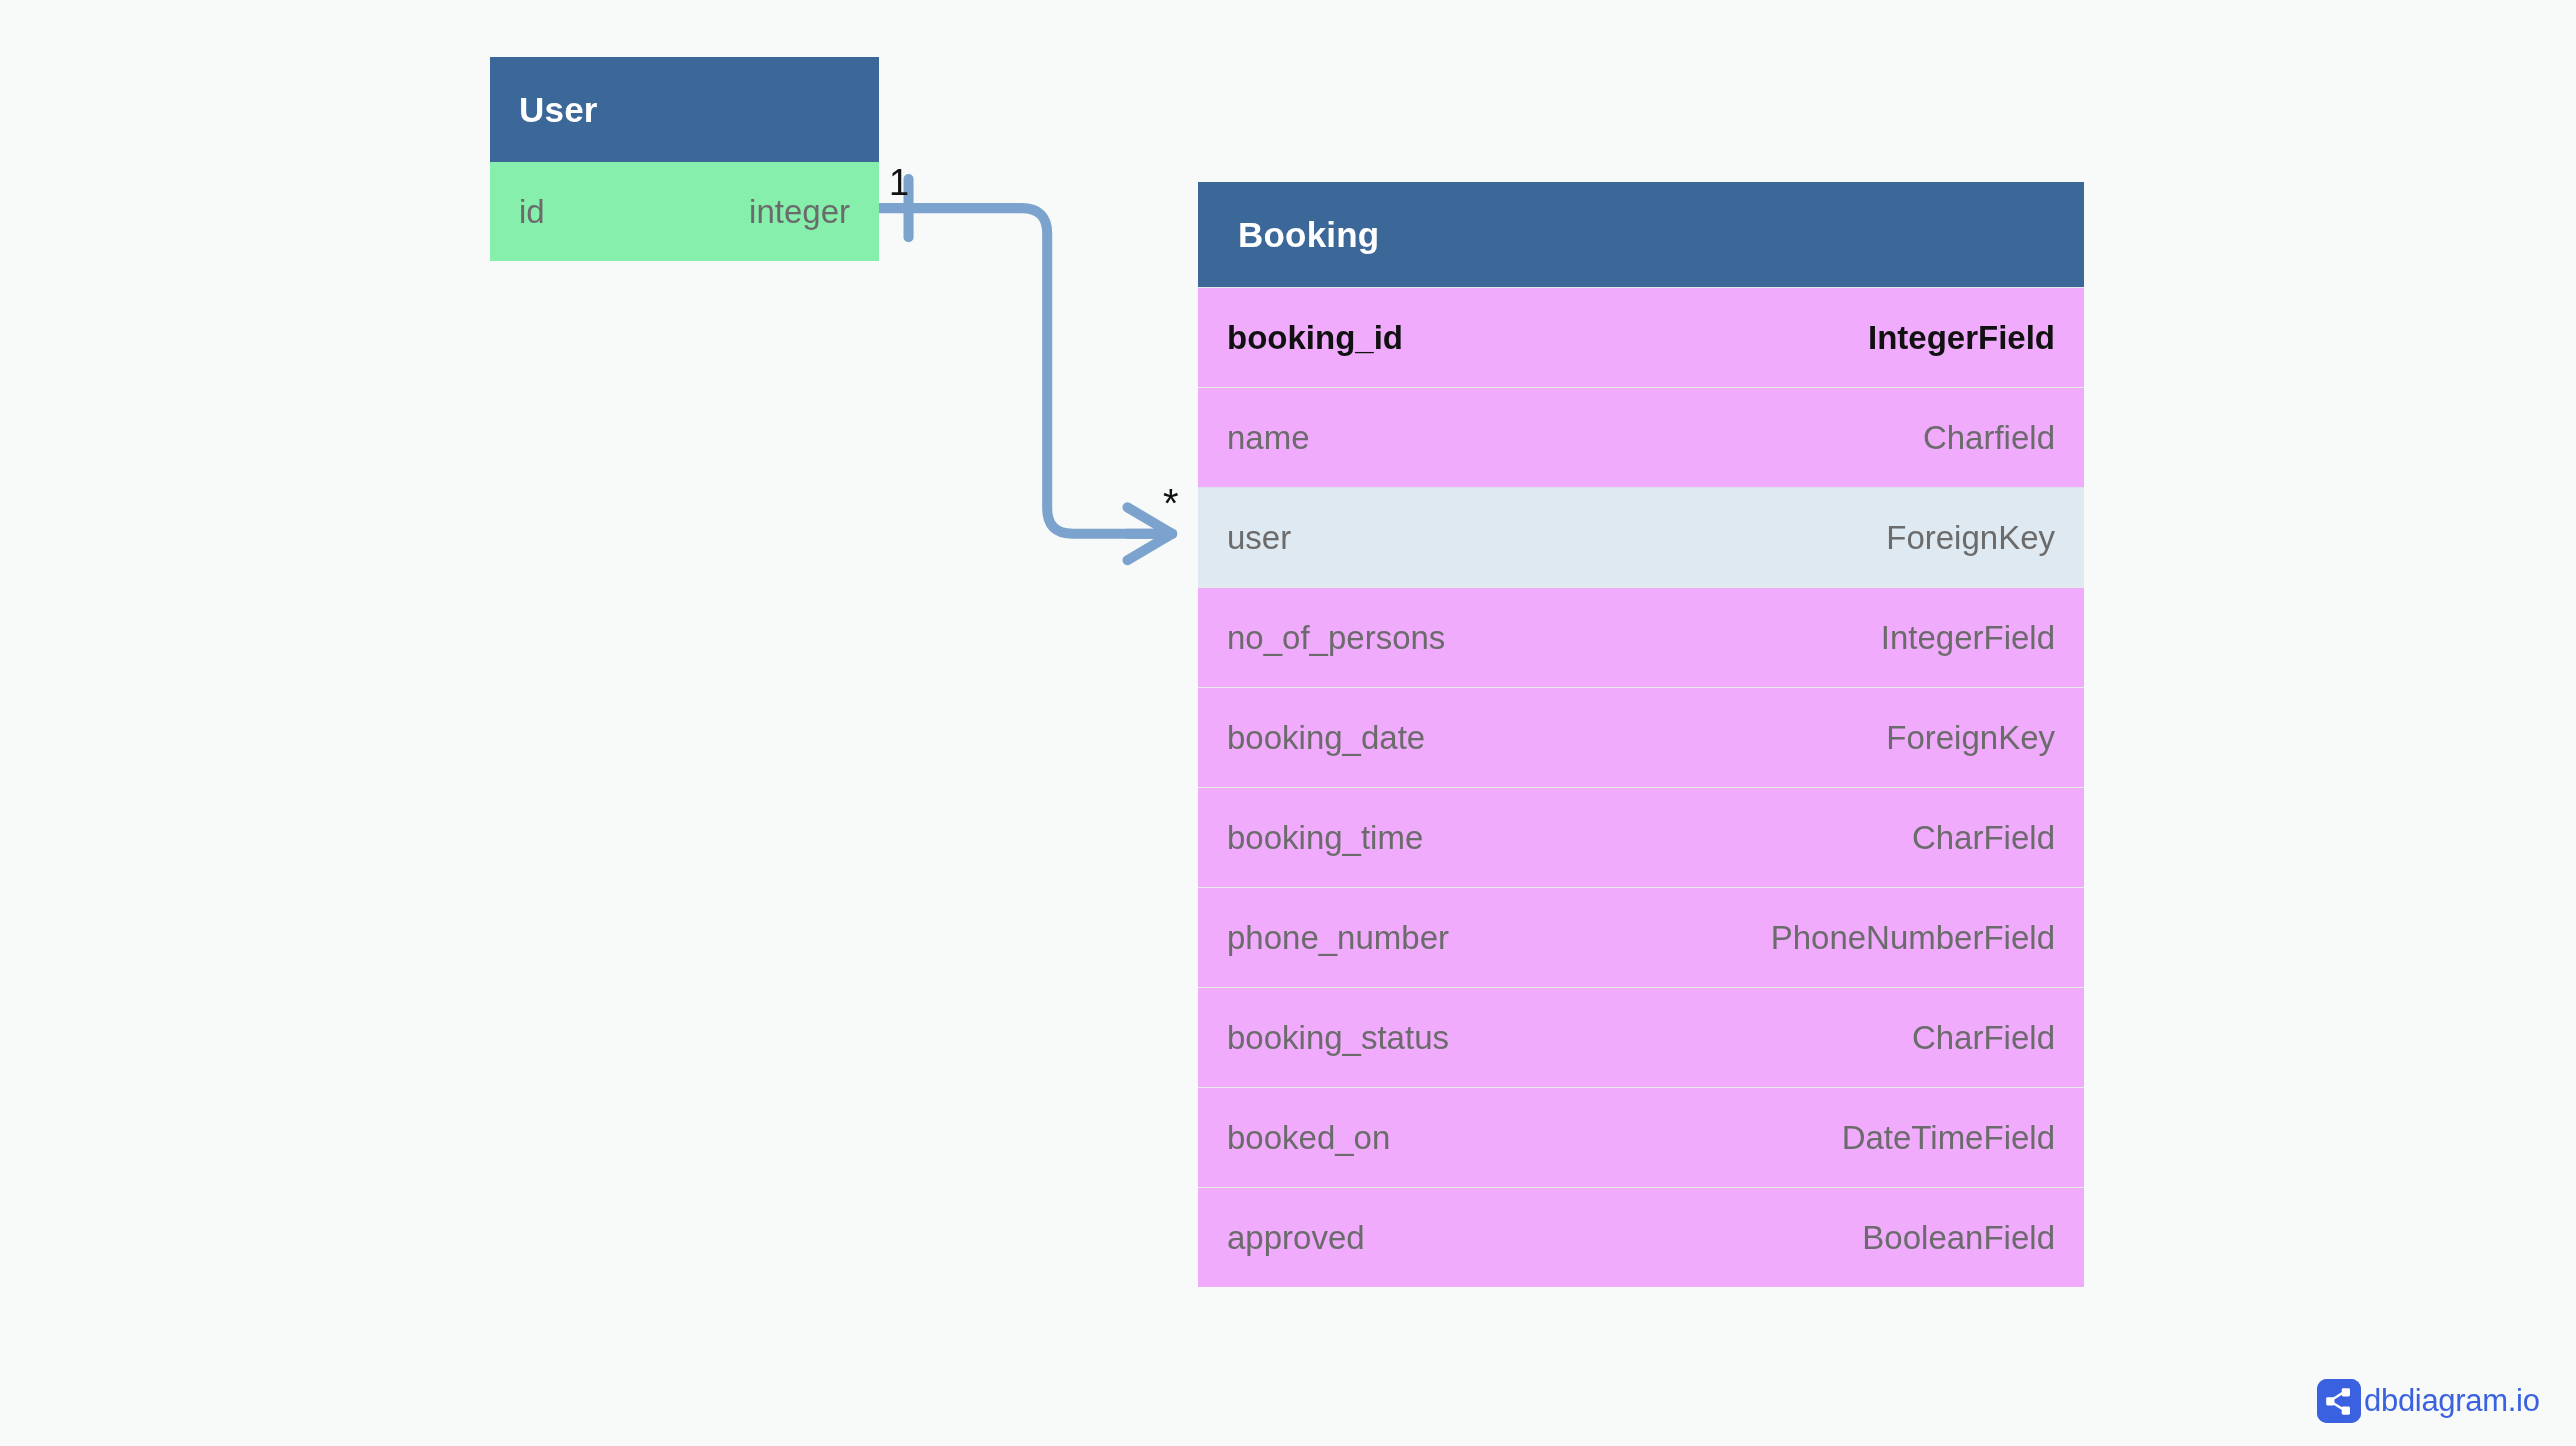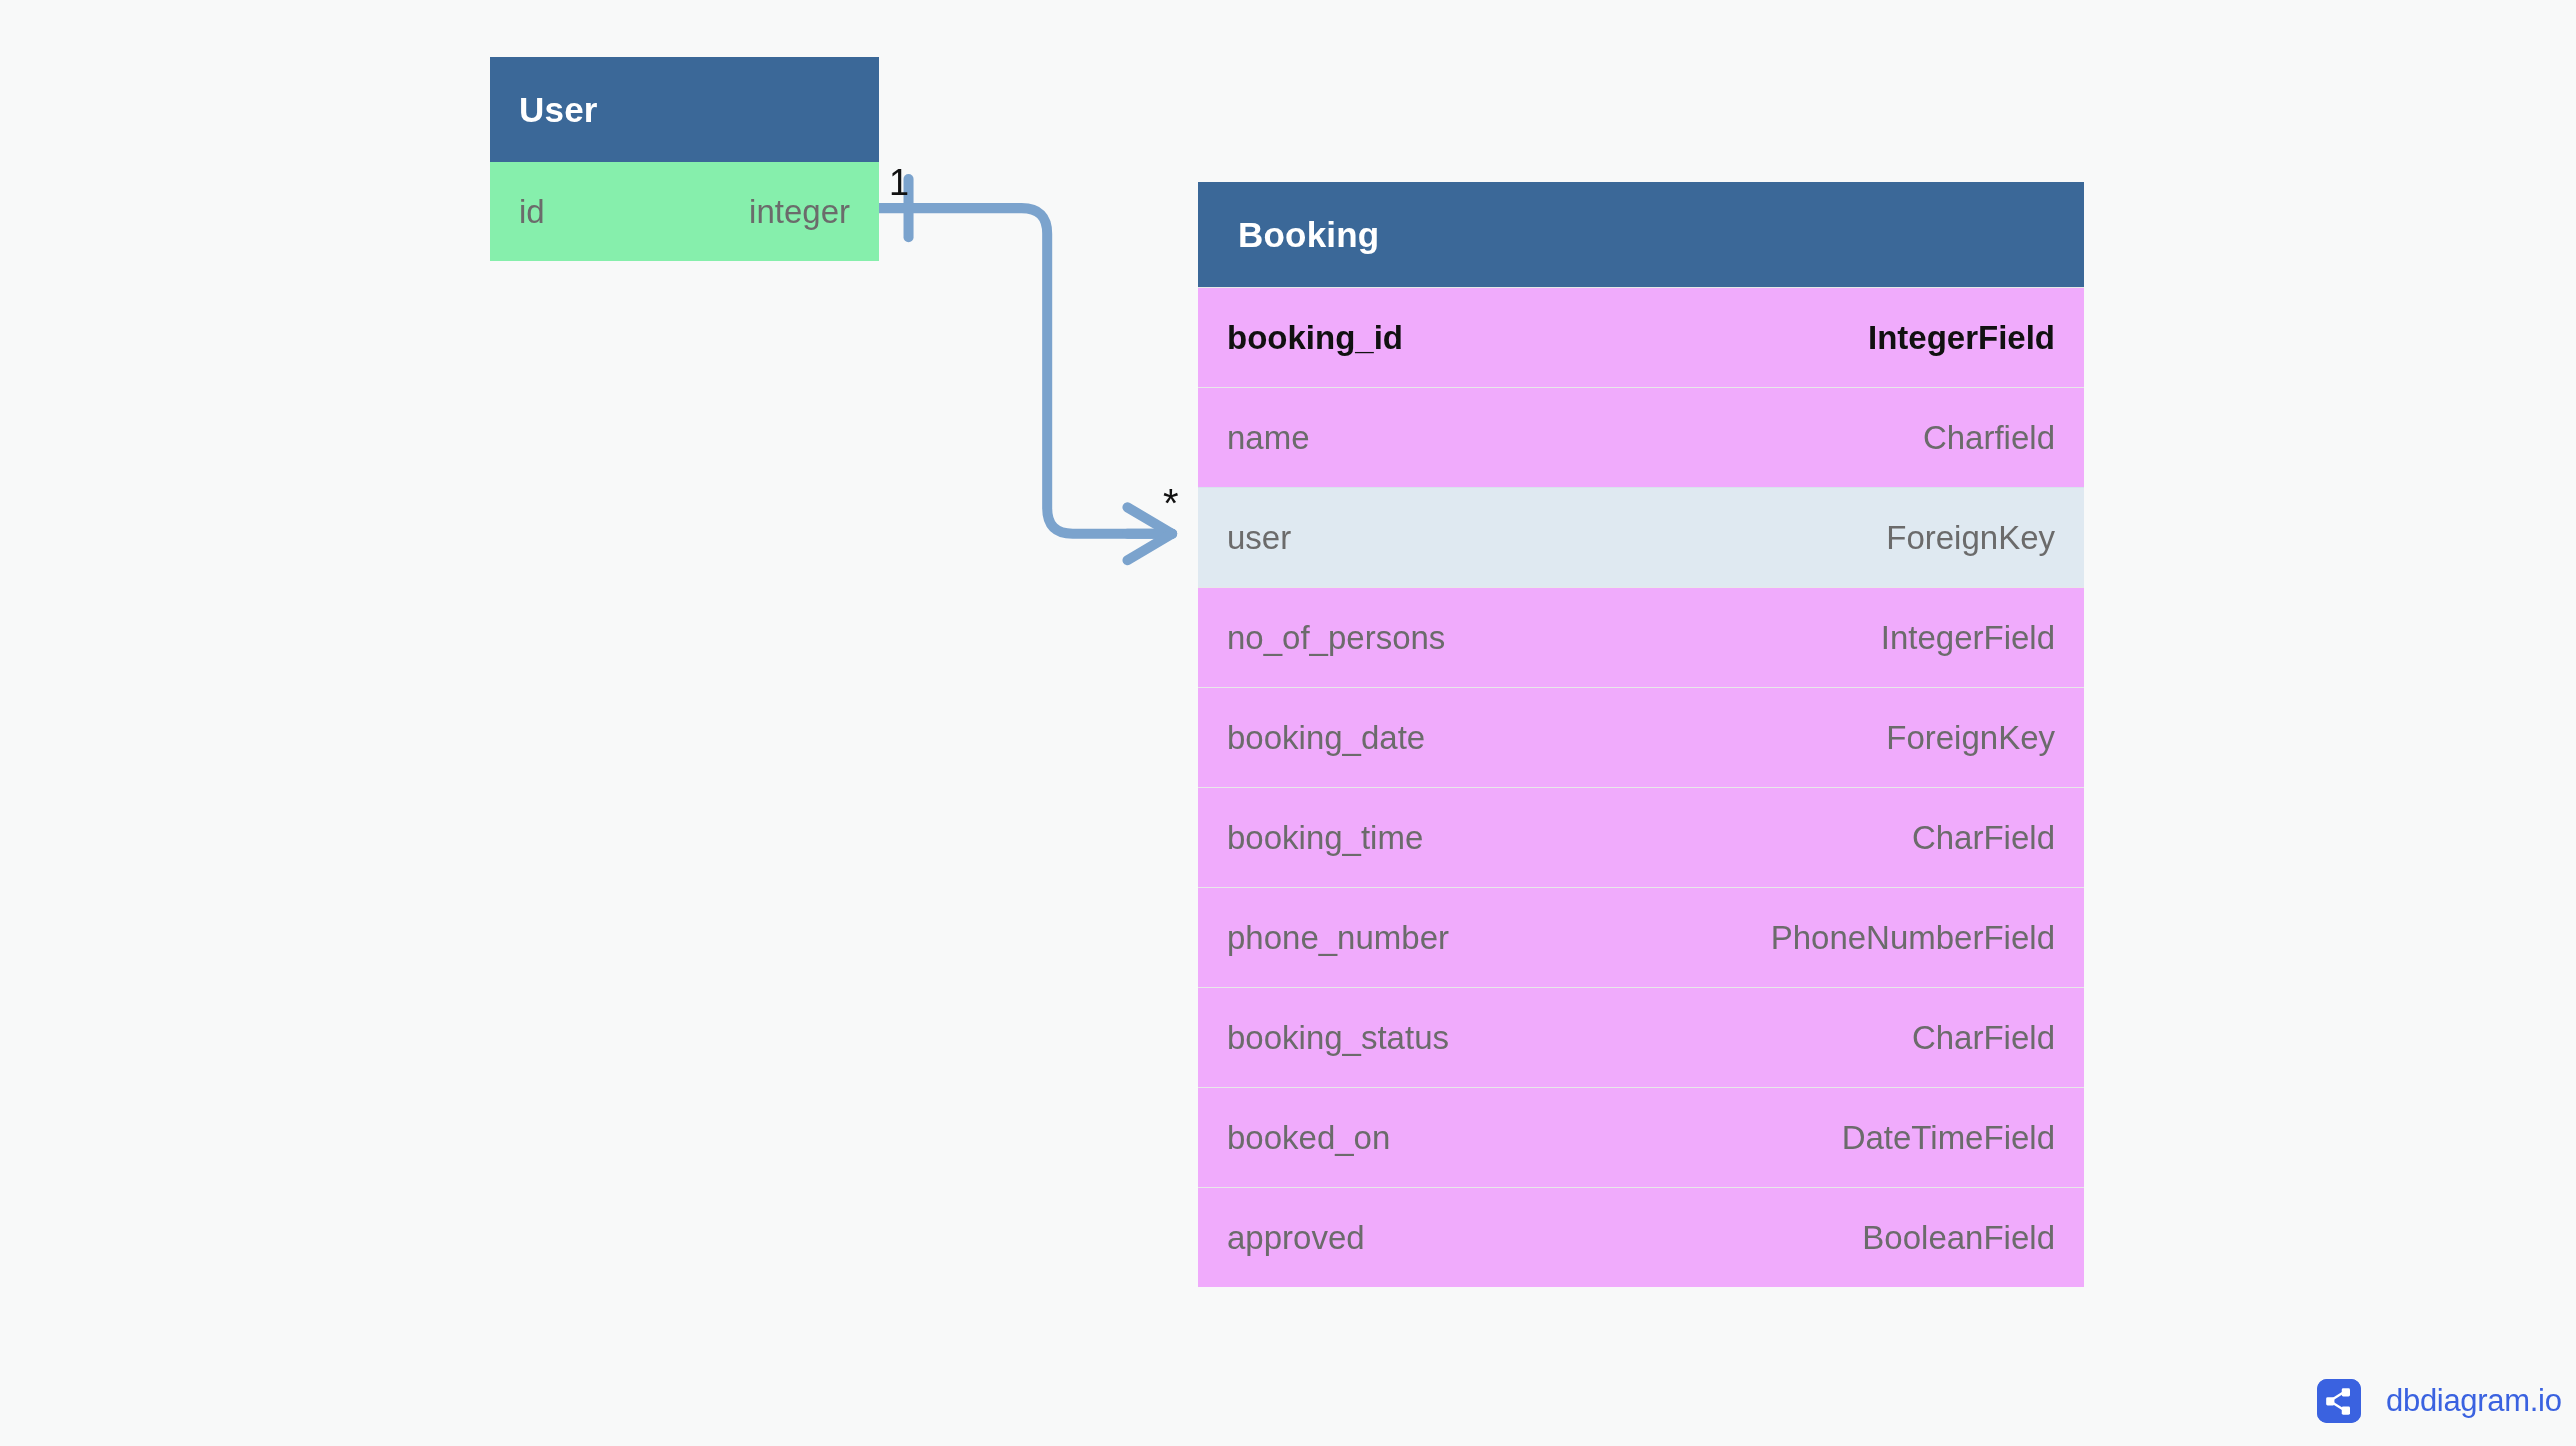--- a/index.html
+++ b/index.html
@@ -115,21 +115,21 @@
   #rel-label-one { left: 889px; top: 162px; }
   #rel-label-many { left: 1163px; top: 481px; font-size: 40px; }
 
   
   #watermark {
     position: absolute;
     left: 2317px;
     top: 1379px;
     display: flex;
     align-items: center;
-    gap: 25px;
+    gap: 3px;
   }
   #watermark .wm-logo {
     width: 44px;
     height: 44px;
     border-radius: 10px;
     background: #3a62e0;
     position: relative;
     flex: 0 0 auto;
   }
   #watermark .wm-logo svg { display: block; }

